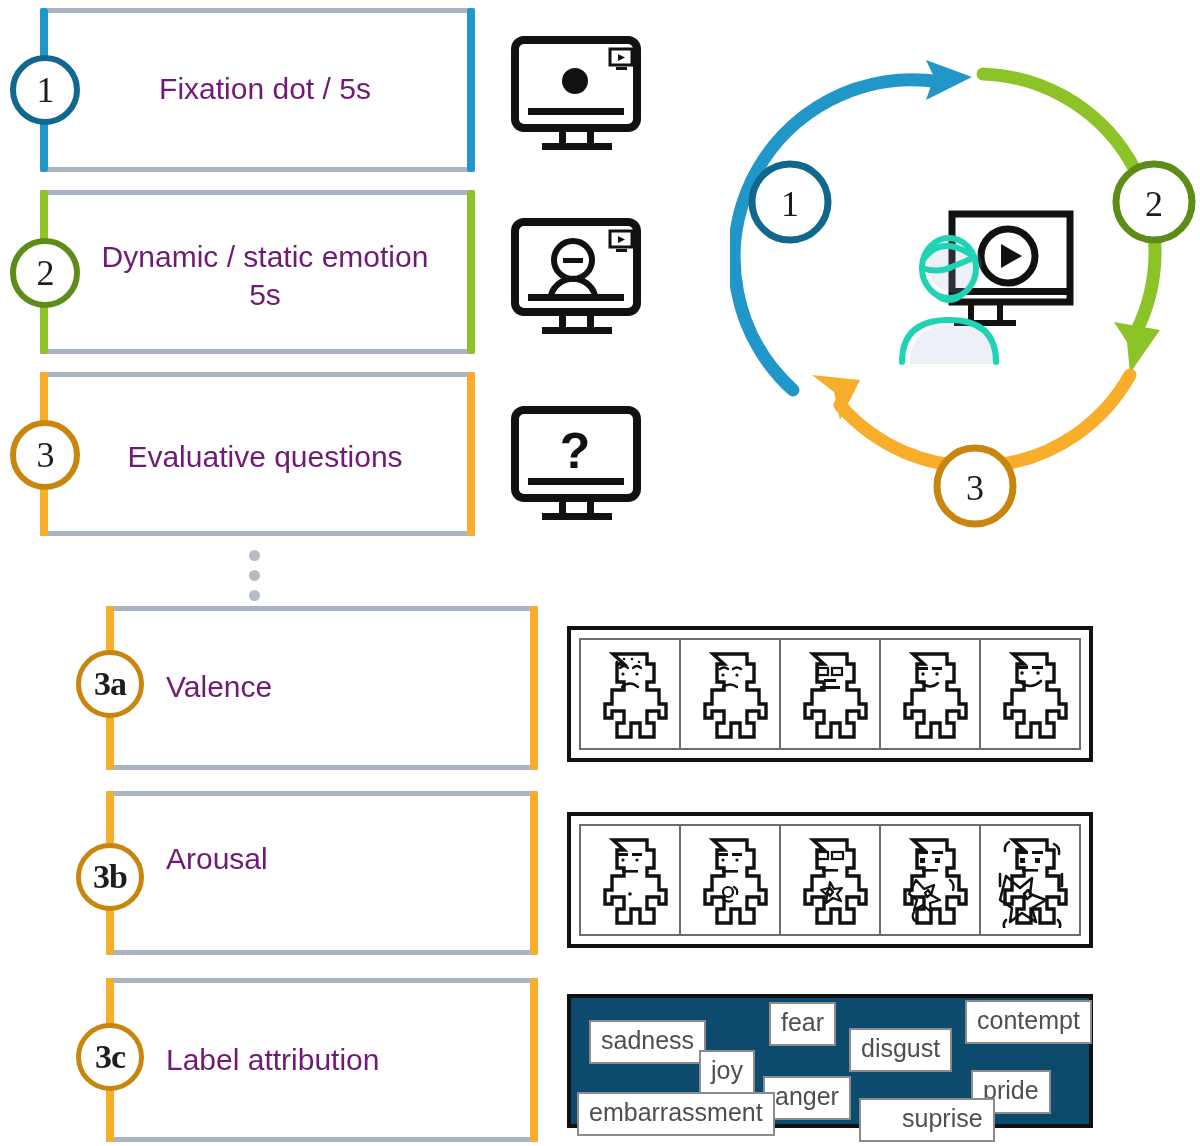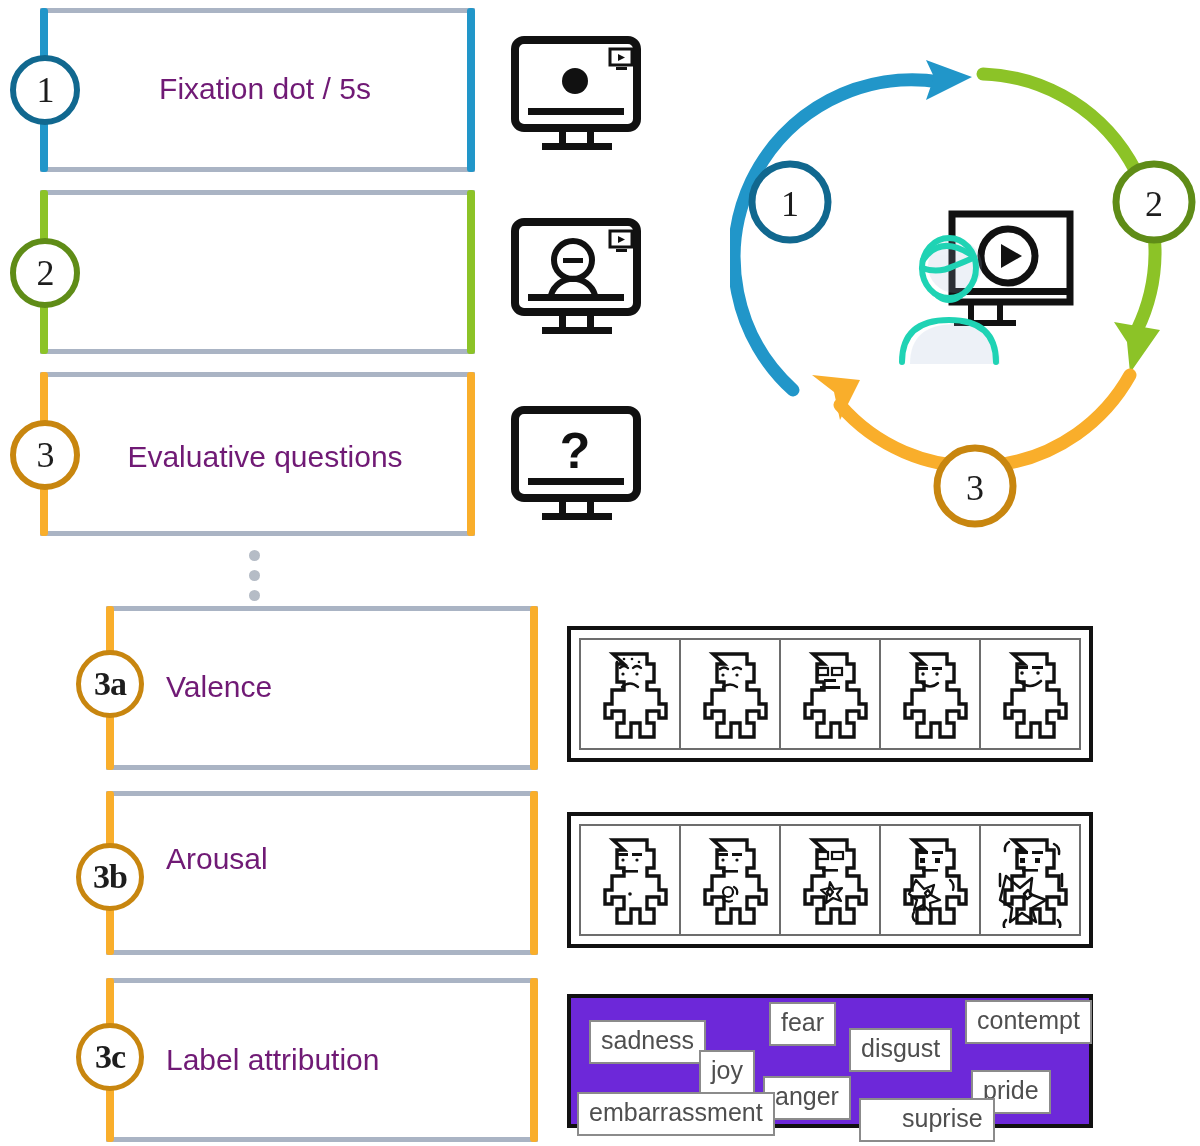--- a/index.html
+++ b/index.html
@@ -66,21 +66,21 @@
     border:4px solid #111;background:#fff;
   }
   .panel-inner{
     position:absolute;left:8px;top:8px;right:8px;bottom:8px;
     border:2px solid #6d6d6d;box-sizing:border-box;display:flex;
   }
   .sam-cell{flex:1;border-right:2px solid #6d6d6d;position:relative;display:flex;align-items:center;justify-content:center;}
   .sam-cell:last-child{border-right:none;}
   .sam-cell svg{display:block;}
 
-  .words-panel{position:absolute;box-sizing:border-box;border:4px solid #111;background:#6d28d9;}
+  .words-panel{position:absolute;box-sizing:border-box;border:4px solid #111;background:#0c4a6e;}
   .word{
     position:absolute;border:2px solid #8b8b8b;background:#fff;
     color:#4f4f4f;font-size:25px;line-height:1;
     padding:6px 10px 9px 10px;white-space:nowrap;
     font-family:"Liberation Sans", sans-serif;
   }
 </style>
 </head>
 <body>
 
@@ -111,20 +111,22 @@
       <rect x="31" y="107" width="70" height="7" fill="#111"></rect>
     </svg>
   </div>
 
   <div class="step-box" style="left:40px;top:190px;width:435px;height:164px;">
     <div class="hline top"></div>
     <div class="hline bot"></div>
     <div class="vline left" style="background:#8cc327;"></div>
     <div class="vline right" style="background:#8cc327;"></div>
   </div>
+  <div class="step-label" style="left:70px;top:238px;width:390px;">Dynamic / static emotion
+5s</div>
   <div class="badge" style="left:10px;top:238px;width:70px;height:70px;border:6px solid #5f8c17;font-size:36px;">2</div>
 
   <div class="mon" style="left:511px;top:218px;">
     <svg width="133" height="120" viewBox="0 0 133 120">
       <rect x="4" y="4" width="122" height="90" rx="9" ry="9" fill="#fff" stroke="#111" stroke-width="8"></rect>
       <circle cx="62" cy="42" r="19" fill="#fff" stroke="#111" stroke-width="6"></circle>
       <rect x="52" y="40" width="20" height="5" fill="#111"></rect>
       <path d="M40 77 A23 23 0 0 1 84 77" fill="none" stroke="#111" stroke-width="6" stroke-linecap="round"></path>
       <rect x="17" y="76" width="96" height="7" fill="#111"></rect>
       <rect x="99" y="13" width="22" height="16" fill="#fff" stroke="#111" stroke-width="3"></rect>

